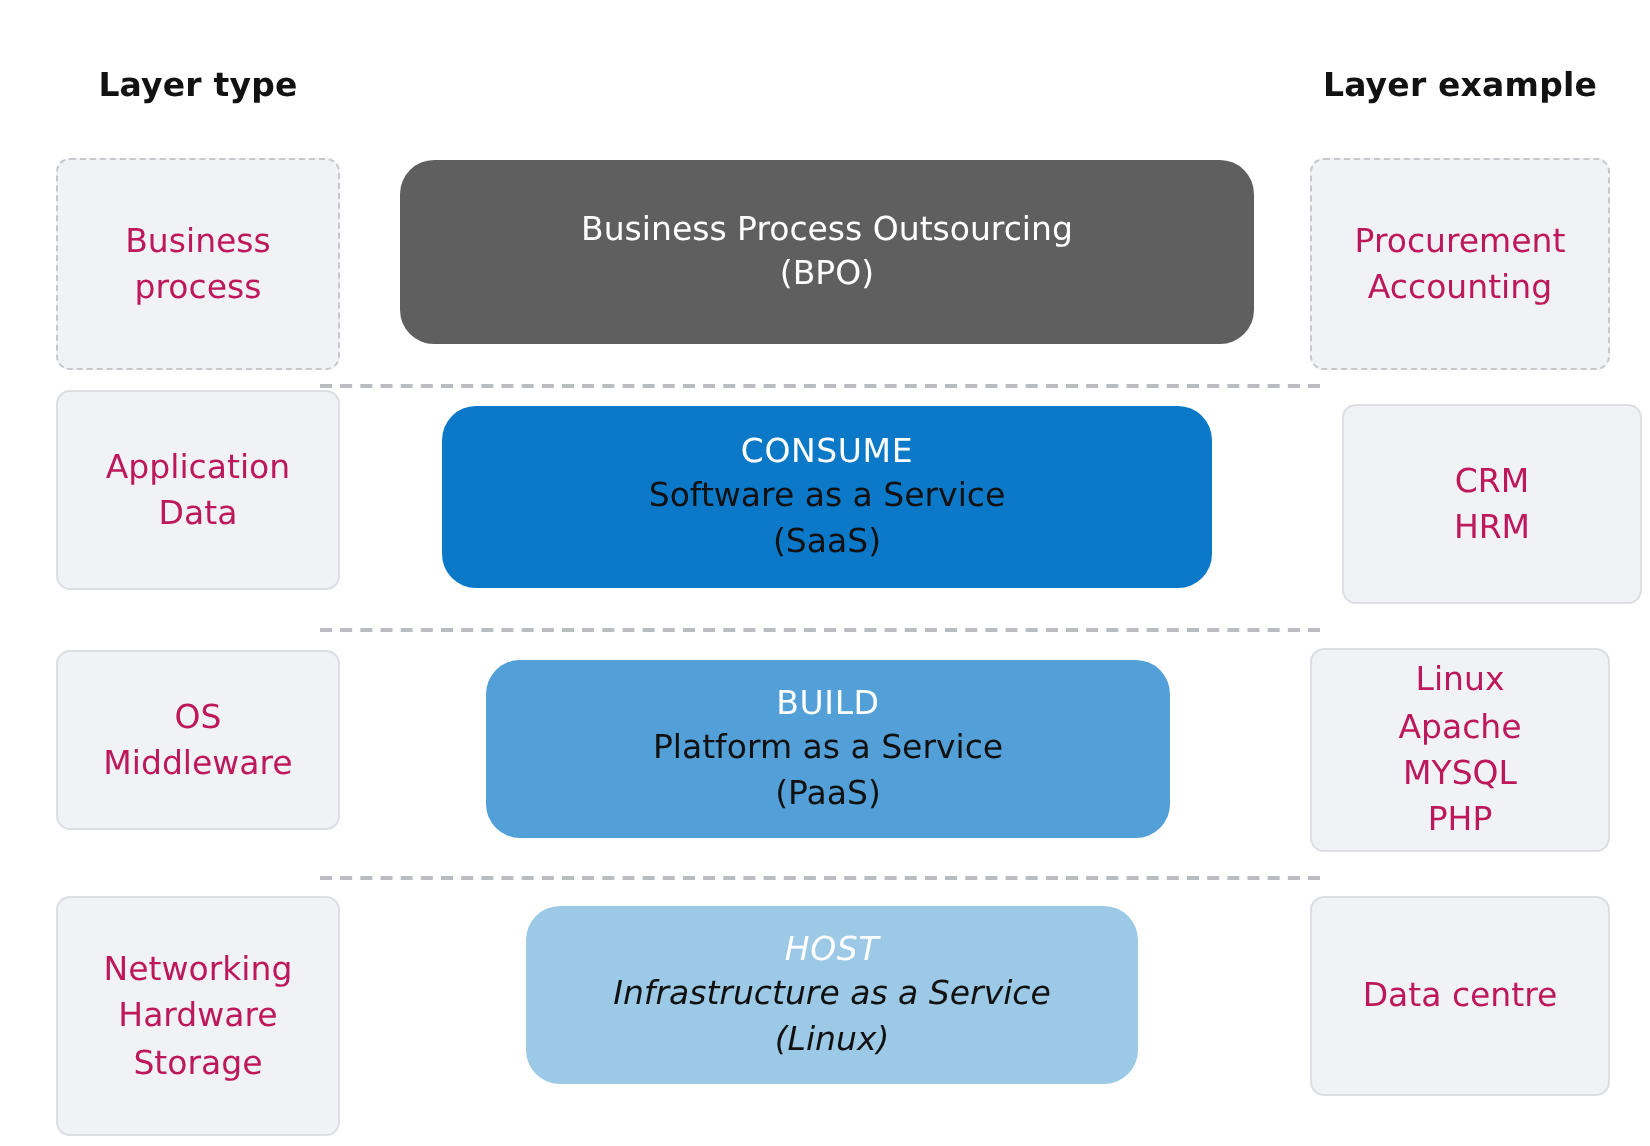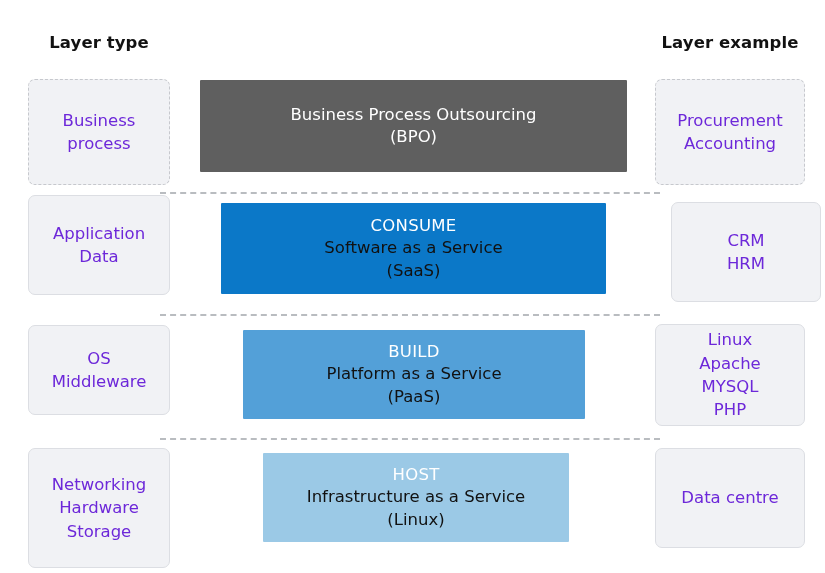--- a/index.html
+++ b/index.html
@@ -46,32 +46,32 @@
   .side-box {
     position: absolute;
     background: #f1f2f5;
     border-radius: 7px;
     display: flex;
     align-items: center;
     justify-content: center;
     text-align: center;
     font-size: 16.5px;
     line-height: 1.42;
-    color: #6d28d9;
+    color: #be185d;
     box-sizing: border-box;
   }
   .side-box.solid  { border: 1px solid #dcdee3; }
   .side-box.dashed { border: 1px dashed #c6c8cd; }
   .side-box.left   { left: 28px;  width: 142px; }
   .side-box.right  { left: 655px; width: 150px; }
 
   
   .svc-box {
     position: absolute;
-    border-radius: 1px;
+    border-radius: 17px;
     display: flex;
     flex-direction: column;
     align-items: center;
     justify-content: center;
     text-align: center;
     box-sizing: border-box;
   }
   .svc-title {
     font-size: 16.5px;
     line-height: 1.36;
@@ -147,21 +147,21 @@
 MYSQL
 PHP</span>
   </div>
 
   <div class="side-box left solid" style="top:448px; height:120px;">
     <span style="white-space:pre-line;">Networking
 Hardware
 Storage</span>
   </div>
 
-  <div class="svc-box" style="left:263px; width:306px; top:453px; height:89px; background:#9bc9e6;">
+  <div class="svc-box" style="left:263px; width:306px; top:453px; height:89px; background:#9bc9e6;font-style:italic;">
     <span class="svc-title">HOST</span>
     <span class="svc-sub">Infrastructure as a Service
 (Linux)</span>
   </div>
 
   <div class="side-box right solid" style="top:448px; height:100px;">
     <span style="white-space:pre-line;">Data centre</span>
   </div>
 
 </div>

